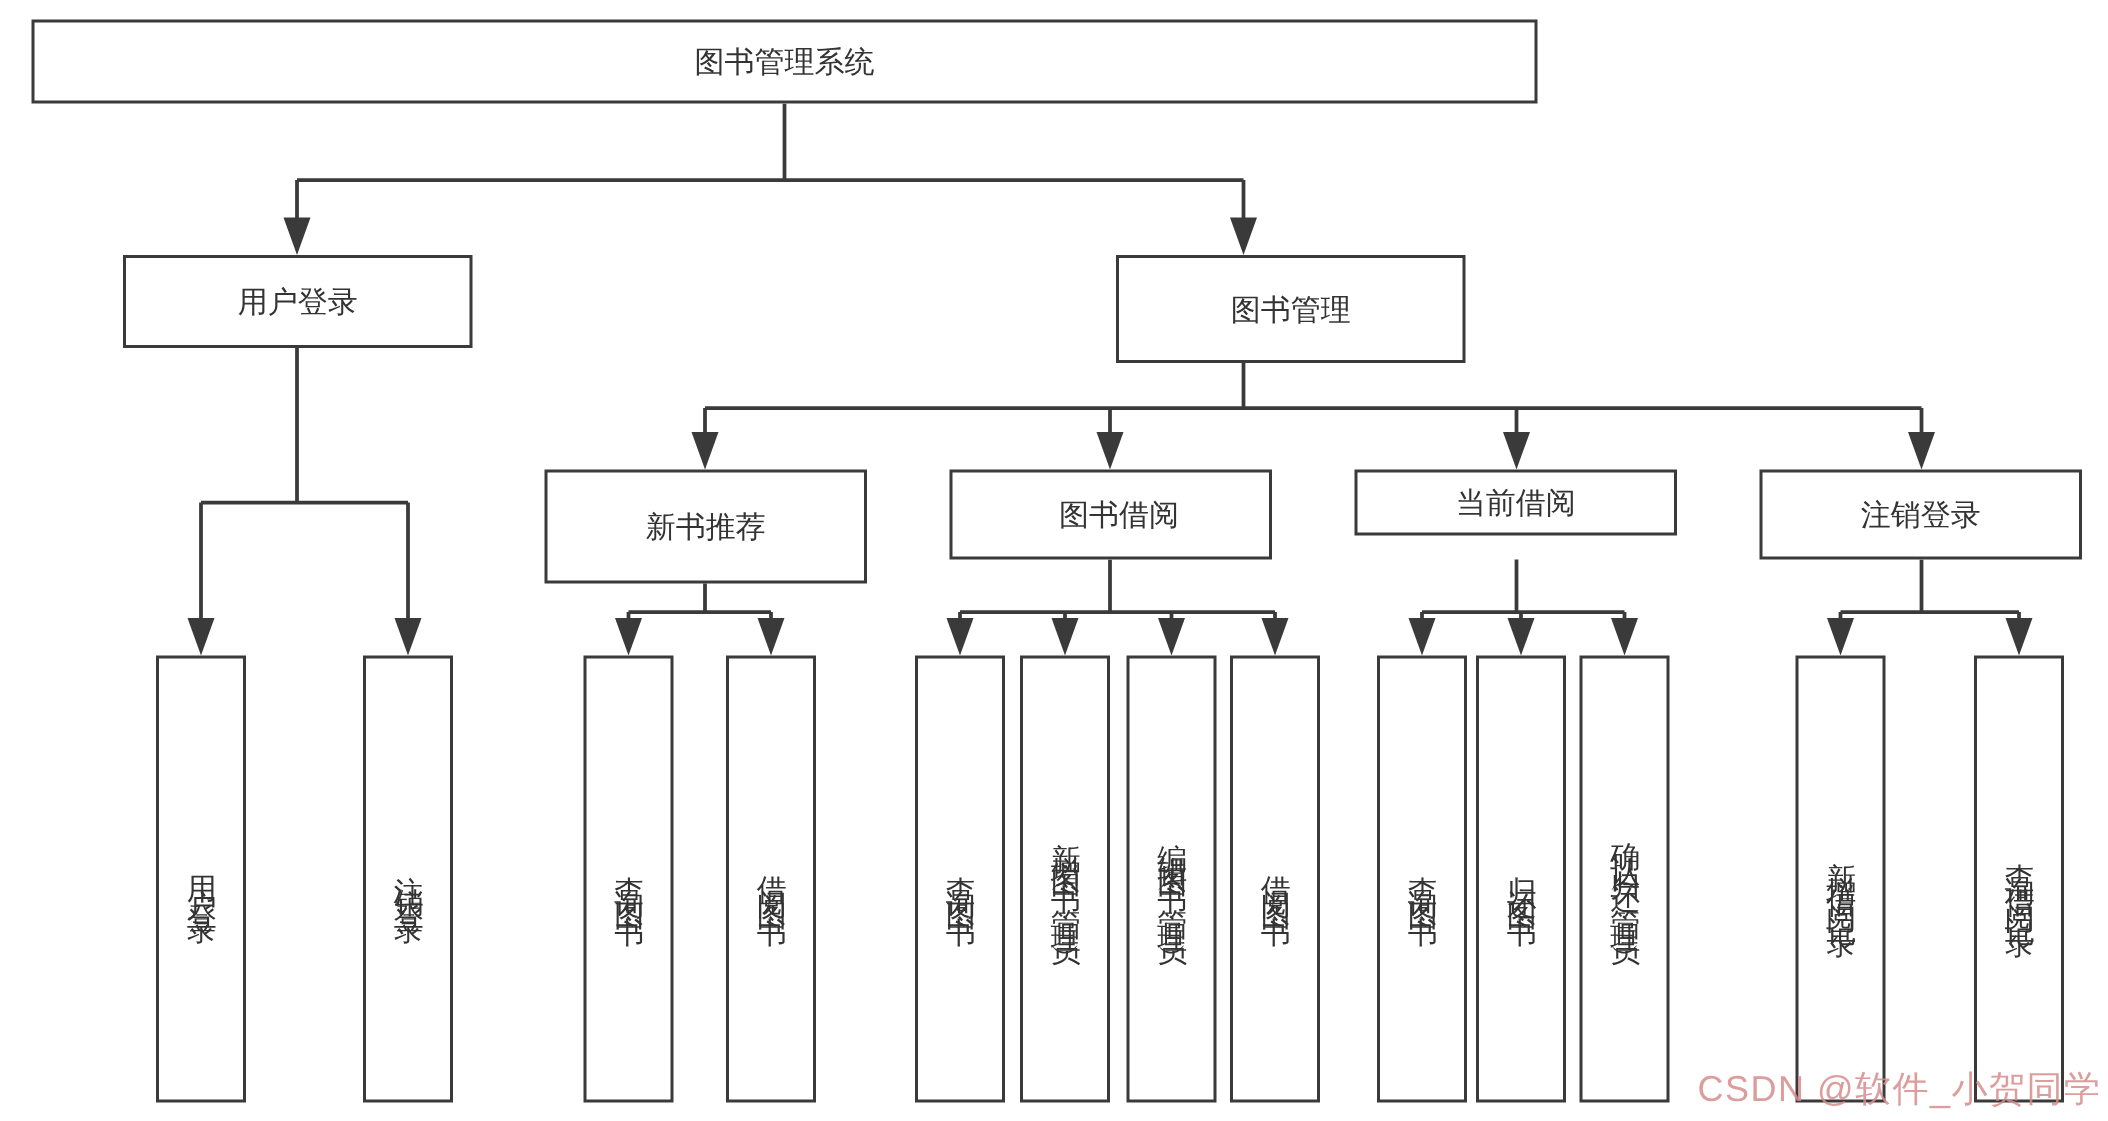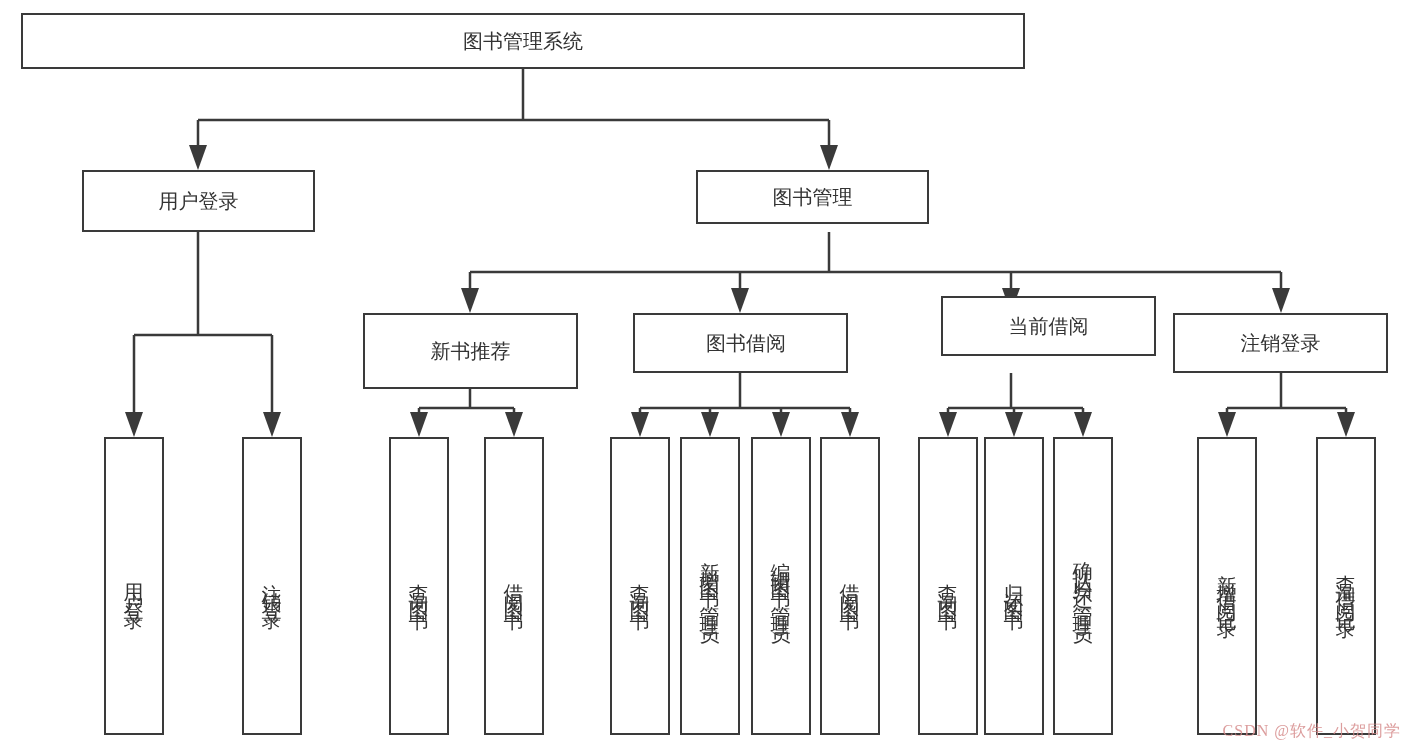--- a/index.html
+++ b/index.html
@@ -2,21 +2,21 @@
 <html><head>
 <meta charset="utf-8">
 <style>
   html, body { margin: 0; padding: 0; background: #ffffff; }
   .stage {
     position: relative;
     width: 1405px;
     height: 747px;
     background: #ffffff;
     overflow: hidden;
-    font-family: Liberation Serif, serif;
+    font-family: Liberation Sans, sans-serif;
     color: #333333;
   }
   .connectors {
     position: absolute;
     left: 0; top: 0;
     width: 1405px; height: 747px;
   }
   .node {
     position: absolute;
     background: #ffffff;
@@ -35,21 +35,21 @@
     writing-mode: vertical-rl;
     text-orientation: mixed;
     letter-spacing: 9px;
     line-height: 1.1;
     white-space: normal;
   }
   .watermark {
     position: absolute;
     right: 4px;
     bottom: 5px;
-    font-size: 16px;
+    font-size: 24px;
     letter-spacing: 1px;
     color: rgba(214, 140, 140, 0.85);
     z-index: 5;
     white-space: nowrap;
   }
 </style>
 </head>
 <body>
 
 <div class="stage">
@@ -92,31 +92,31 @@
     </g>
   </svg>
 
   <div class="node box-h" style="left:21px; top:13px; width:1004px; height:56px;">
     <span>图书管理系统</span>
   </div>
 
   <div class="node box-h" style="left:82px; top:170px; width:233px; height:62px;">
     <span>用户登录</span>
   </div>
-  <div class="node box-h" style="left:696px; top:170px; width:233px; height:54px;">
+  <div class="node box-h" style="left:744px; top:170px; width:233px; height:72px;">
     <span>图书管理</span>
   </div>
 
   <div class="node box-h" style="left:363px; top:313px; width:215px; height:76px;">
     <span>新书推荐</span>
   </div>
   <div class="node box-h" style="left:633px; top:313px; width:215px; height:60px;padding-left:11px;">
     <span>图书借阅</span>
   </div>
-  <div class="node box-h" style="left:903px; top:296px; width:215px; height:60px;margin-left:38px;">
+  <div class="node box-h" style="left:903px; top:313px; width:215px; height:44px;">
     <span>当前借阅</span>
   </div>
   <div class="node box-h" style="left:1173px; top:313px; width:215px; height:60px;">
     <span>注销登录</span>
   </div>
 
   <div class="node box-v" style="left:104px; top:437px; width:60px; height:298px;">
     <span>用户登录</span>
   </div>
   <div class="node box-v" style="left:242px; top:437px; width:60px; height:298px;">

